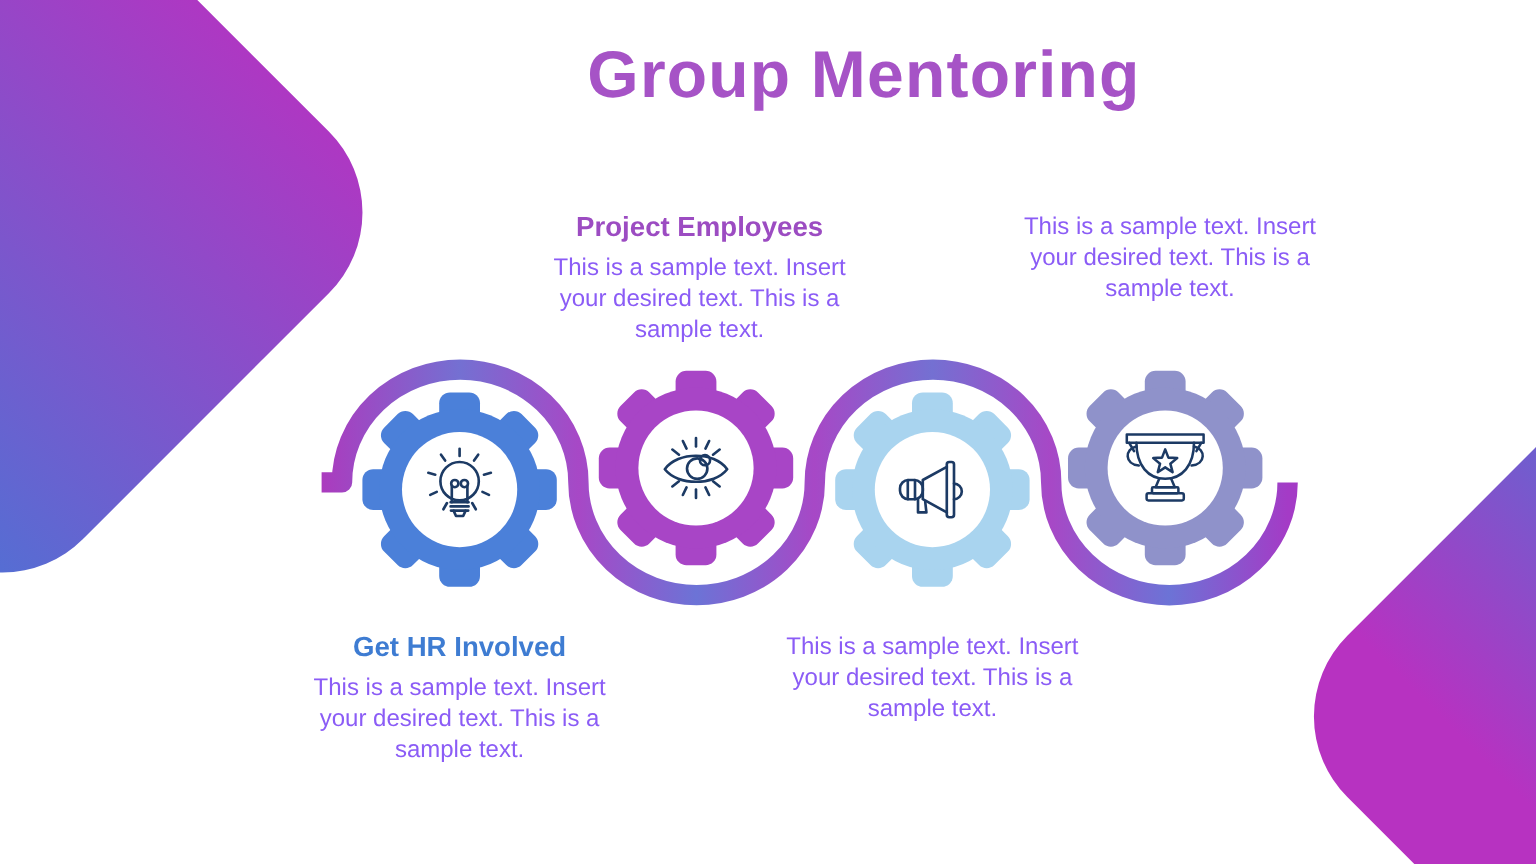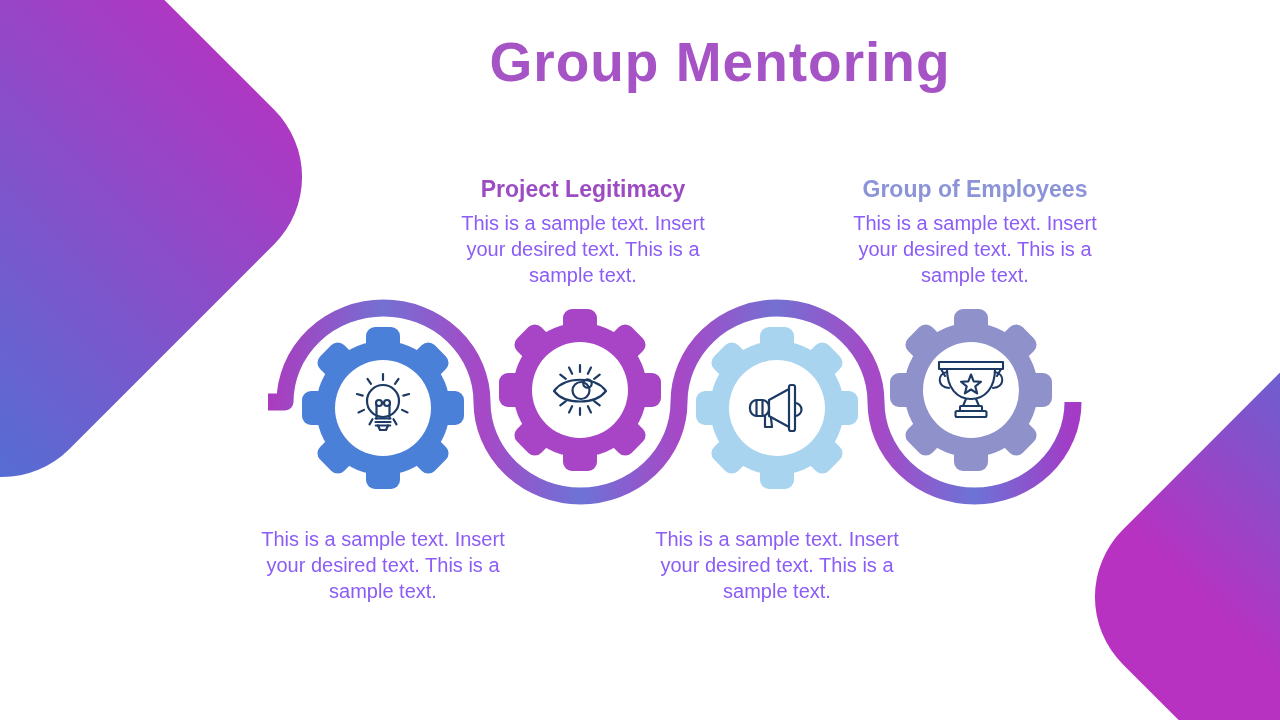--- a/index.html
+++ b/index.html
@@ -165,30 +165,30 @@
         <path d="M -5,9 L -8,16 H 8 L 5,9"></path>
         <rect x="-11" y="16" width="22" height="5" rx="1"></rect>
         <rect x="-15.5" y="21" width="31" height="6" rx="1.5"></rect>
       </g>
     </g>
   </svg>
 
   <div class="page-title" style="color: rgb(166, 83, 198);">Group Mentoring</div>
 
   <div class="caption pos-pl">
-    <div class="caption-heading" style="color: rgb(156, 76, 194);">Project Legitimacy</div>
+    <div class="caption-heading" style="color: rgb(156, 76, 194);">Project Employees</div>
     <div class="caption-body">This is a sample text. Insert your desired text. This is a sample text.</div>
   </div>
 
   <div class="caption pos-ge">
-    <div class="caption-heading" style="color: rgb(140, 148, 216);">Group of Employees</div>
     <div class="caption-body">This is a sample text. Insert your desired text. This is a sample text.</div>
   </div>
 
   <div class="caption pos-hr">
+    <div class="caption-heading" style="color: rgb(62, 124, 210);">Get HR Involved</div>
     <div class="caption-body">This is a sample text. Insert your desired text. This is a sample text.</div>
   </div>
 
   <div class="caption pos-sm">
     <div class="caption-body">This is a sample text. Insert your desired text. This is a sample text.</div>
   </div>
 
 </div>
 
 </body></html>

